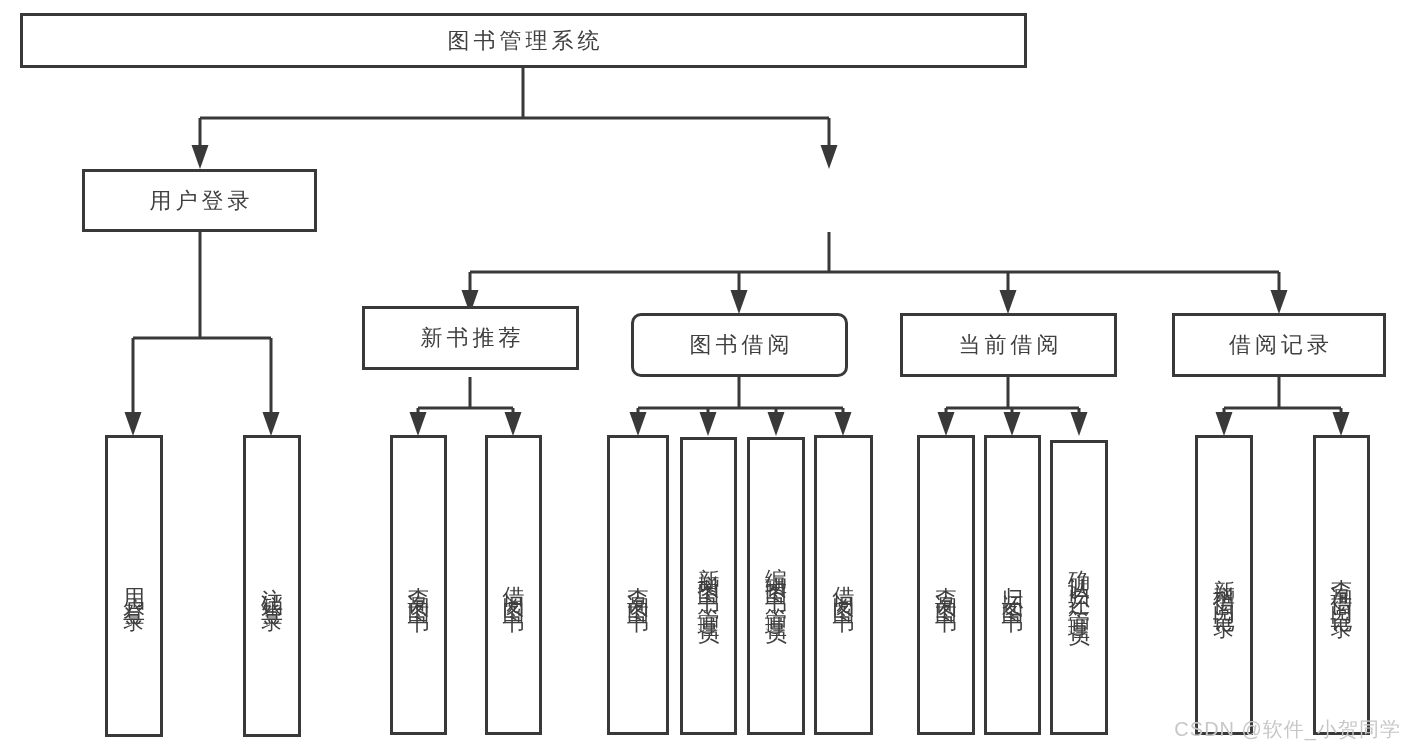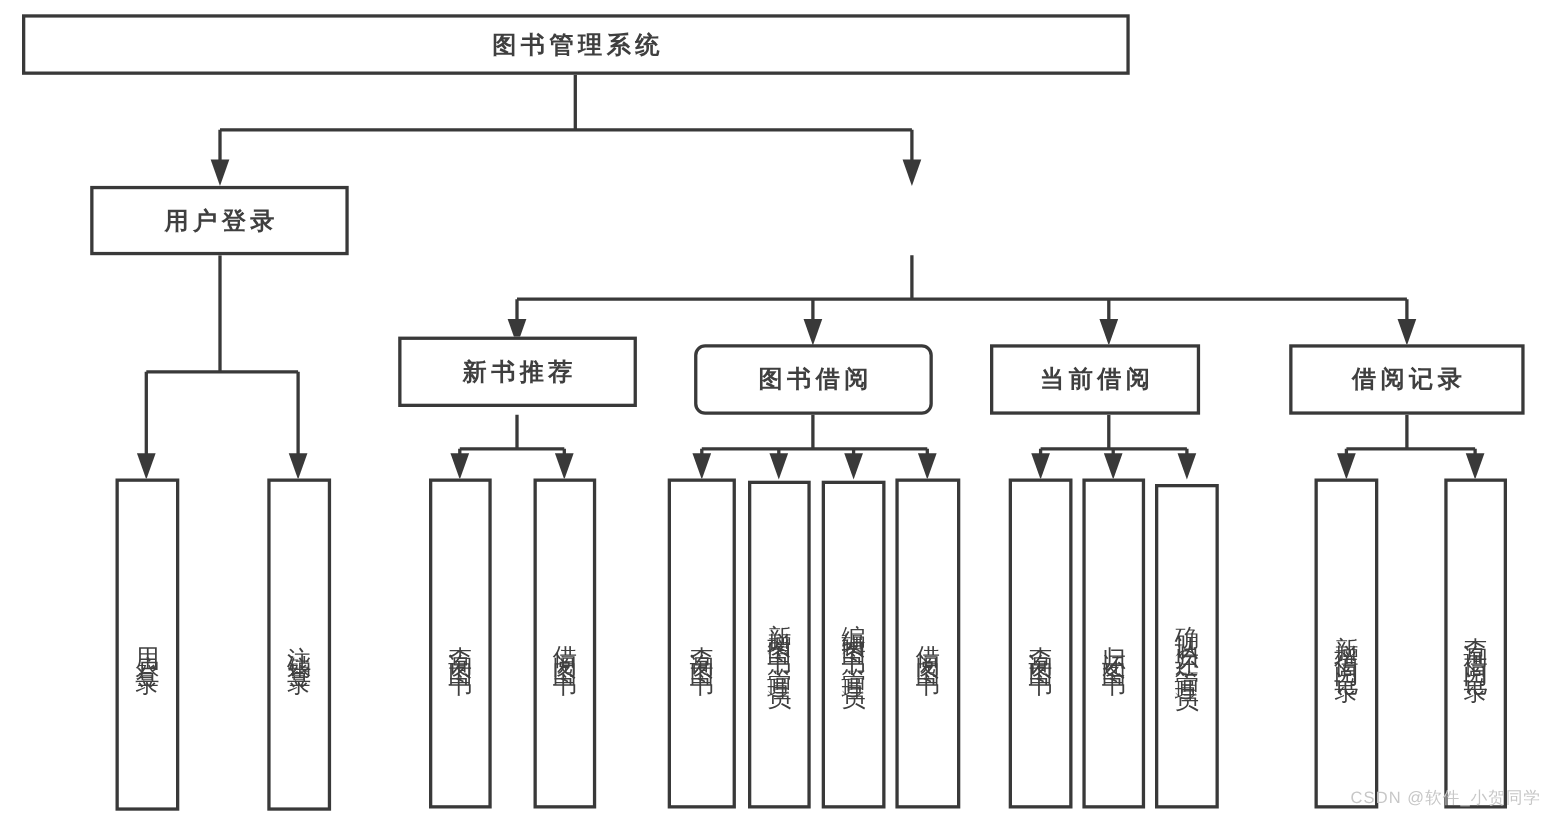--- a/index.html
+++ b/index.html
@@ -22,34 +22,33 @@
     position:absolute;z-index:2;
     background:var(--bg);
     border:3px solid var(--line);
     color:var(--text);
     display:flex;align-items:center;justify-content:center;
   }
   .hbox{
     font-size:22px;letter-spacing:4px;
     text-indent:4px; 
     white-space:nowrap;
-    font-weight:bold;
   }
   .vbox .vtext{
     writing-mode:vertical-rl;
     text-orientation:mixed;
     font-size:22px;
     letter-spacing:8px;
     color:var(--text);
     line-height:1;
   }
   .watermark{
     position:absolute;z-index:3;
     right:4px;top:716px;
-    font-size:15px;
+    font-size:20px;
     color:var(--wm);
     letter-spacing:1px;
     white-space:nowrap;
   }
 </style>
 </head>
 <body>
 
 <div class="canvas">
 
@@ -95,21 +94,21 @@
         <use href="#ah" x="1341" y="436"></use>
     </g>
   </svg>
 
   <div class="node hbox" style="left:20px;top:13px;width:1007px;height:55px;">图书管理系统</div>
 
   <div class="node hbox" style="left:82px;top:169px;width:235px;height:63px;">用户登录</div>
 
   <div class="node hbox" style="left:362px;top:306px;width:217px;height:64px;">新书推荐</div>
   <div class="node hbox" style="left:631px;top:313px;width:217px;height:64px;border-radius:10px;">图书借阅</div>
-  <div class="node hbox" style="left:900px;top:313px;width:191px;height:64px;">当前借阅</div>
+  <div class="node hbox" style="left:900px;top:313px;width:217px;height:64px;">当前借阅</div>
   <div class="node hbox" style="left:1172px;top:313px;width:214px;height:64px;">借阅记录</div>
 
   <div class="node vbox" style="left:105px;top:435px;width:58px;height:302px;">
     <span class="vtext">用户登录</span>
   </div>
   <div class="node vbox" style="left:243px;top:435px;width:58px;height:302px;">
     <span class="vtext">注销登录</span>
   </div>
 
   <div class="node vbox" style="left:390px;top:435px;width:57px;height:300px;">

